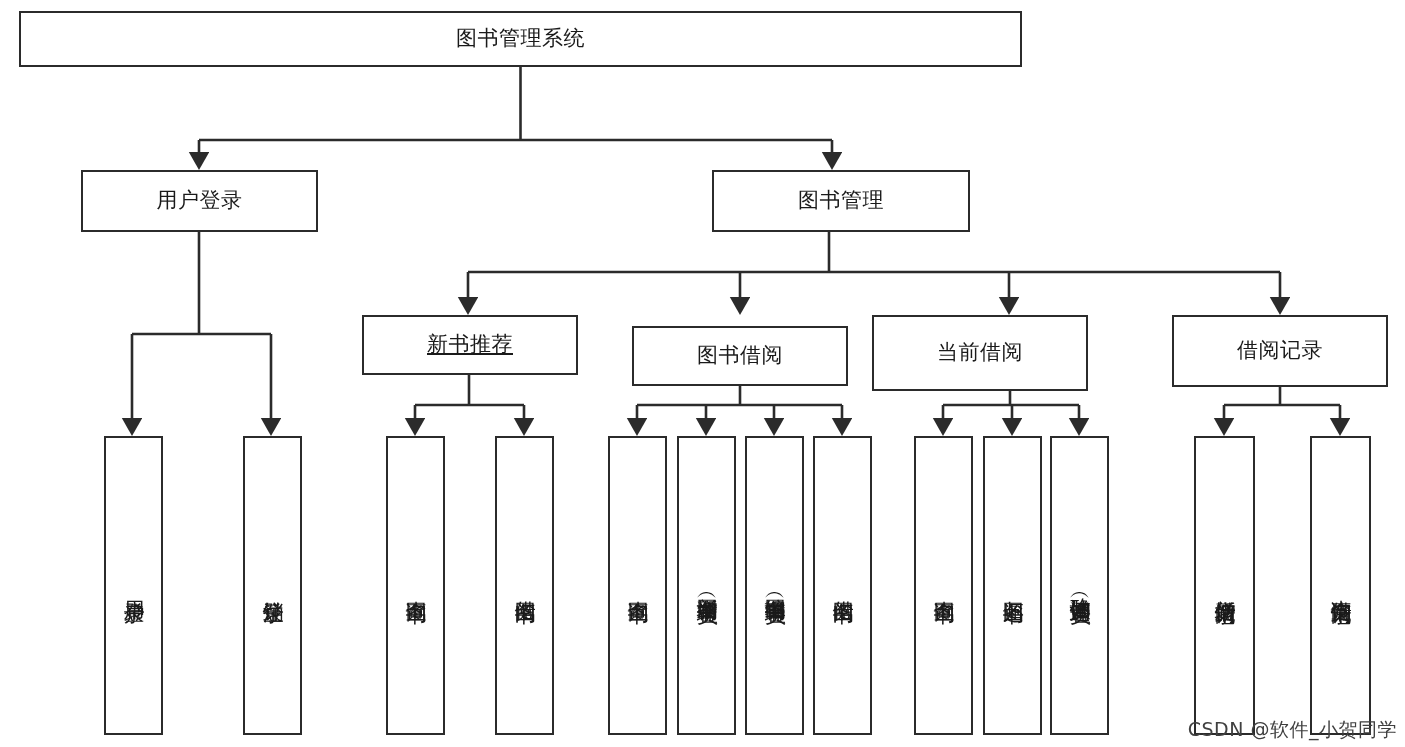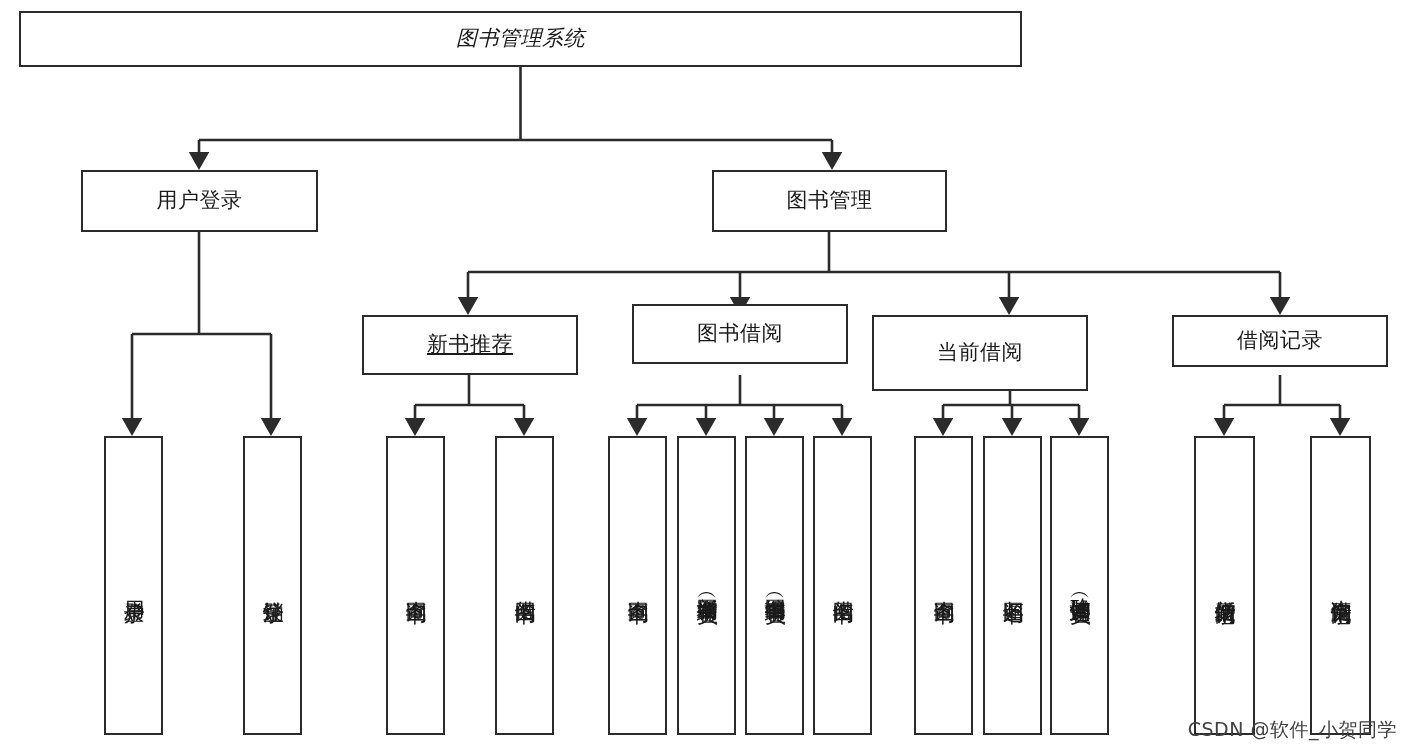--- a/index.html
+++ b/index.html
@@ -114,45 +114,45 @@
       <path d="M1012,405 L1012,426" marker-end="url(#arrow)"></path>
       <path d="M1079,405 L1079,426" marker-end="url(#arrow)"></path>
 
       <path d="M1280,375 L1280,405"></path>
       <path d="M1224,405 L1340,405"></path>
       <path d="M1224,405 L1224,426" marker-end="url(#arrow)"></path>
       <path d="M1340,405 L1340,426" marker-end="url(#arrow)"></path>
     </g>
   </svg>
 
-  <div class="node h" style="left:19px; top:11px; width:1003px; height:56px;font-style:italic;">
+  <div class="node h" style="left:19px; top:11px; width:1003px; height:56px;">
     <span>图书管理系统</span>
   </div>
 
   <div class="node h" style="left:81px; top:170px; width:237px; height:62px;">
     <span>用户登录</span>
   </div>
 
-  <div class="node h" style="left:712px; top:170px; width:235px; height:62px;">
+  <div class="node h" style="left:712px; top:170px; width:258px; height:62px;">
     <span>图书管理</span>
   </div>
 
   <div class="node h" style="left:362px; top:315px; width:216px; height:60px;text-decoration:underline;">
     <span>新书推荐</span>
   </div>
 
-  <div class="node h" style="left:632px; top:304px; width:216px; height:60px;">
+  <div class="node h" style="left:632px; top:326px; width:216px; height:60px;">
     <span>图书借阅</span>
   </div>
 
   <div class="node h" style="left:872px; top:315px; width:216px; height:76px;">
     <span>当前借阅</span>
   </div>
 
-  <div class="node h" style="left:1172px; top:315px; width:216px; height:52px;">
+  <div class="node h" style="left:1172px; top:315px; width:216px; height:72px;">
     <span>借阅记录</span>
   </div>
 
   <div class="node v" style="left:104px; top:436px; width:59px; height:299px;">
     <span class="vtext">用户登录</span>
   </div>
 
   <div class="node v" style="left:243px; top:436px; width:59px; height:299px;">
     <span class="vtext">注销登录</span>
   </div>

